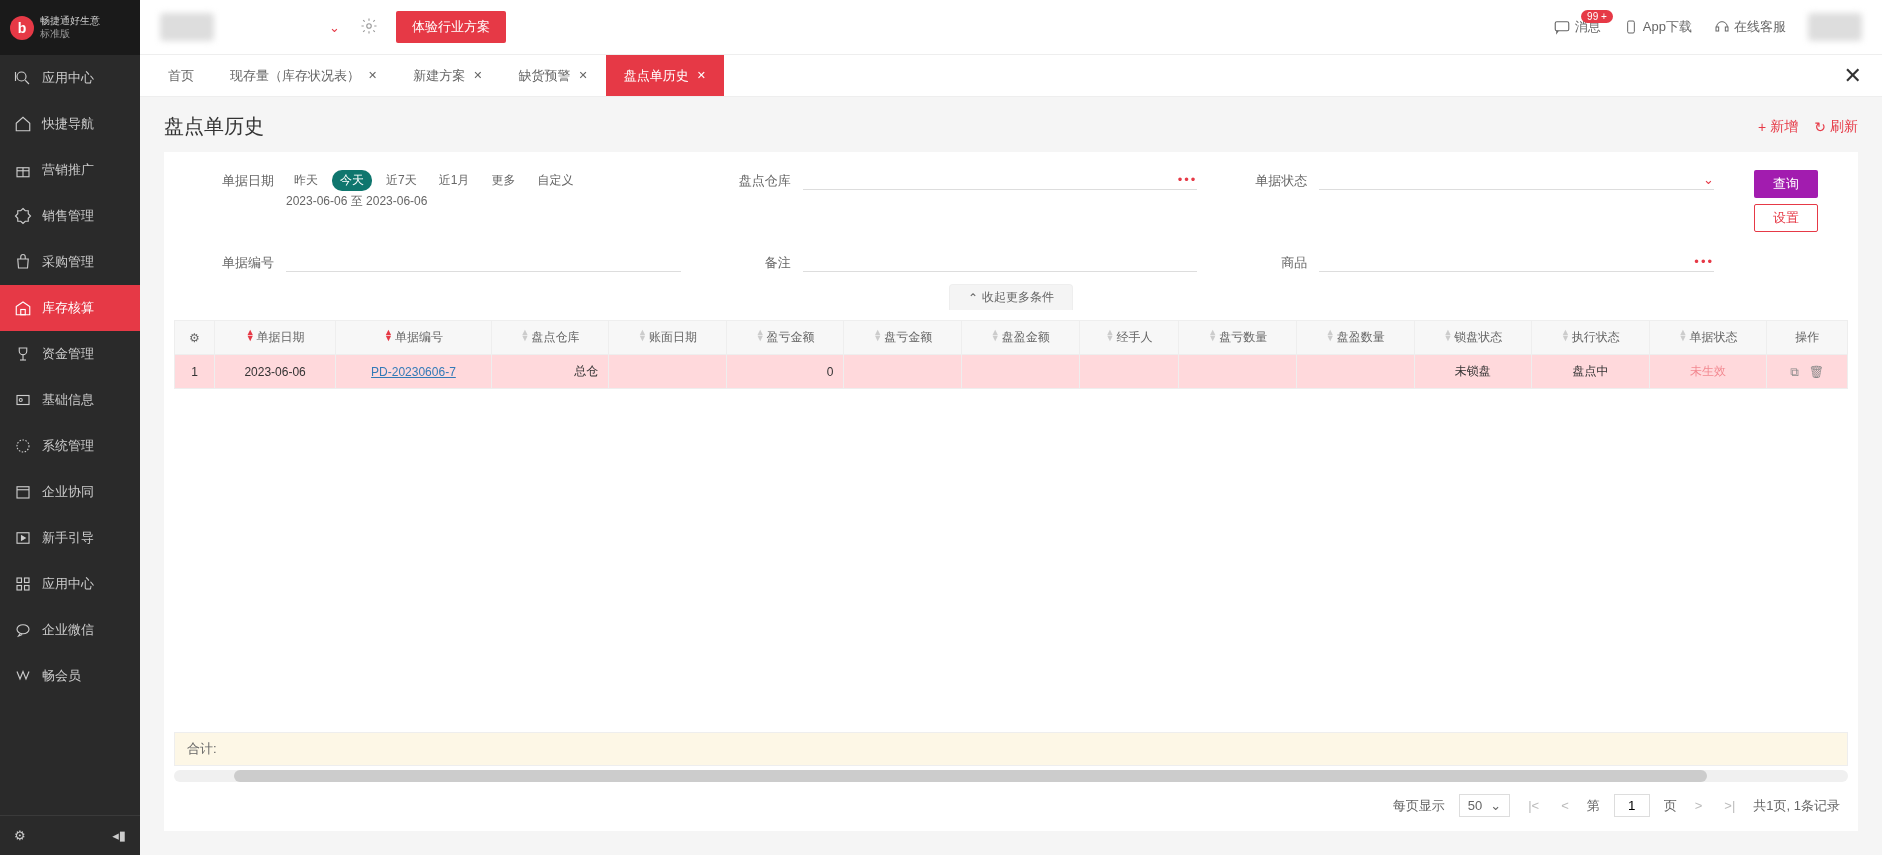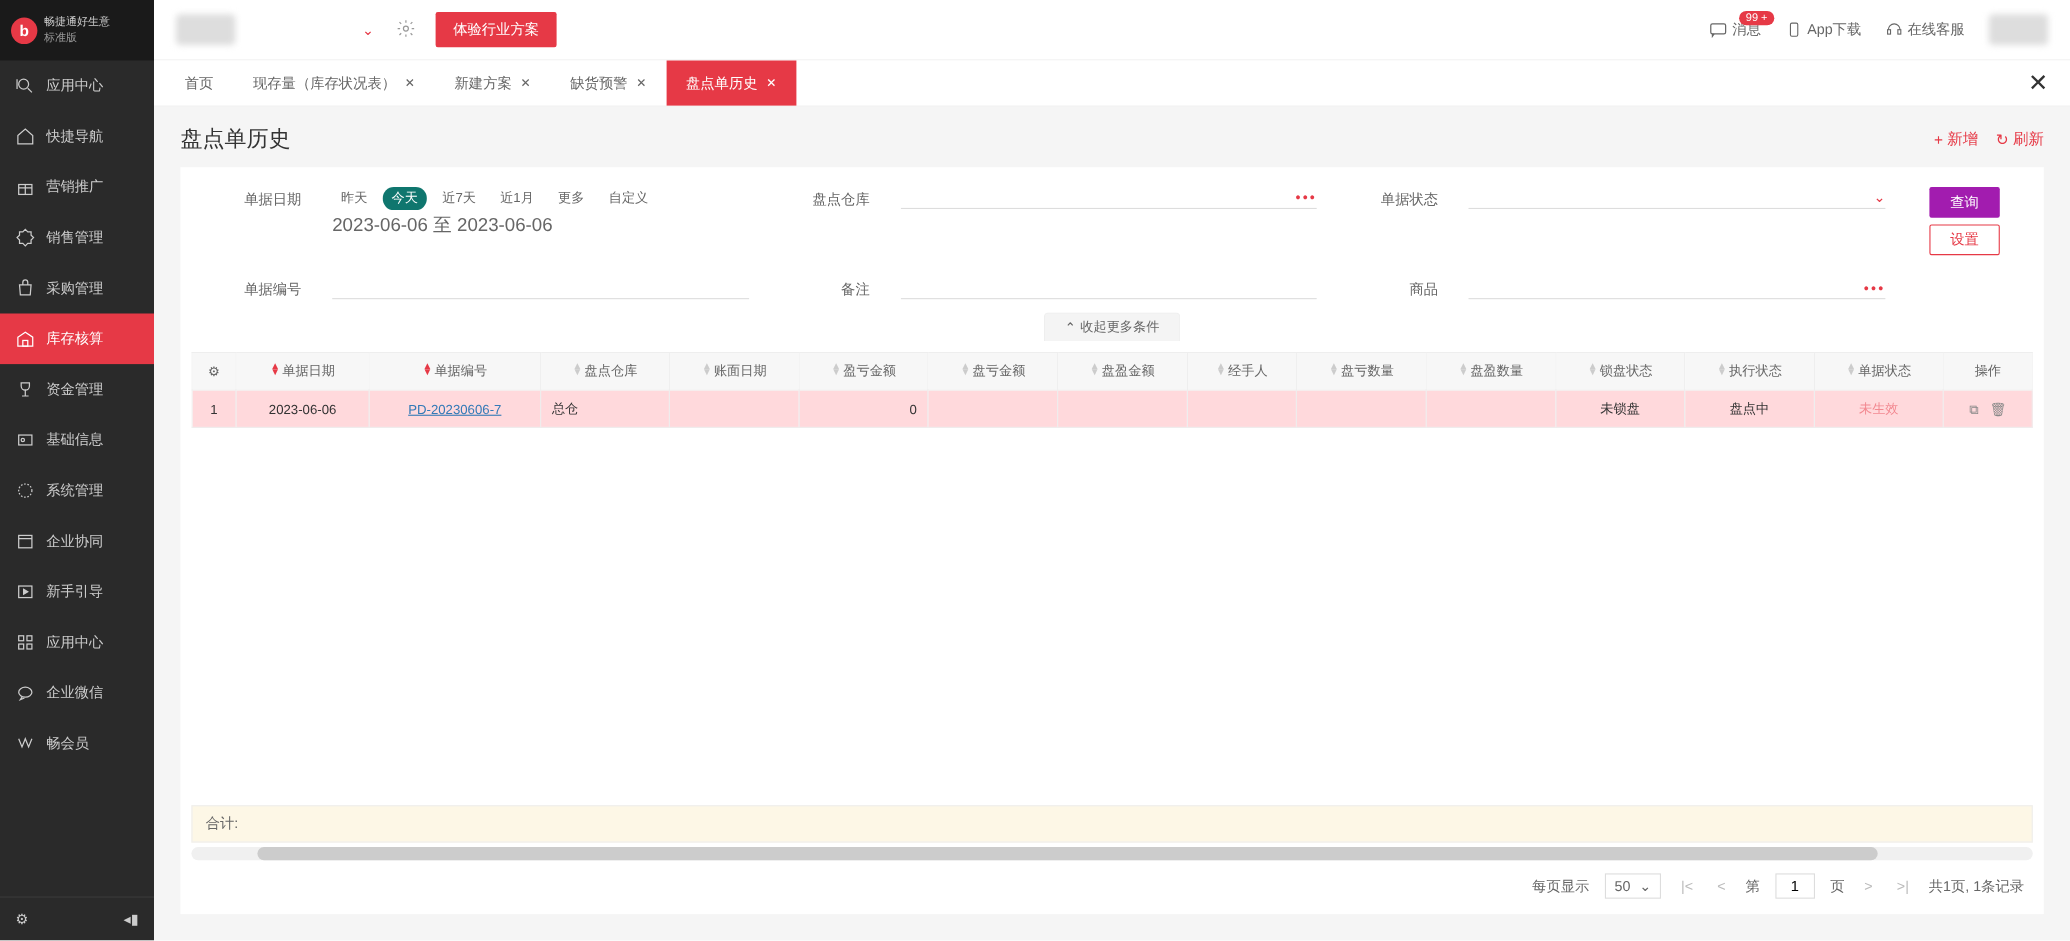--- a/index.html
+++ b/index.html
@@ -47,25 +47,25 @@
 .page-header { display: flex; align-items: center; padding: 16px 24px 12px; }
 .page-title { font-size: 20px; color: #333; font-weight: normal; }
 .page-actions { margin-left: auto; display: flex; gap: 16px; }
 .link-btn { display: flex; align-items: center; gap: 4px; color: #e63946; cursor: pointer; font-size: 14px; }
 
 
 .filter-panel { background: #fff; margin: 0 24px; padding: 18px 40px 0; position: relative; }
 .filter-grid { display: grid; grid-template-columns: 1fr 1fr 1fr auto; gap: 20px 40px; }
 .filter-item { display: flex; align-items: flex-start; }
 .filter-label { width: 70px; text-align: right; color: #666; padding-top: 2px; flex-shrink: 0; }
-.filter-body { flex: 1; margin-left: 28px; }
+.filter-body { flex: 1; margin-left: 12px; }
 .date-chips { display: flex; align-items: center; gap: 6px; flex-wrap: wrap; }
 .chip { padding: 2px 8px; border-radius: 10px; cursor: pointer; color: #666; font-size: 12px; }
 .chip.active { background: #0f766e; color: #fff; }
-.date-range { color: #666; font-size: 17px; margin-top: 2px; }
+.date-range { color: #666; font-size: 12px; margin-top: 2px; }
 .filter-input { border: none; border-bottom: 1px solid #ddd; width: 100%; outline: none; padding: 2px 0; background: transparent; }
 .filter-select { border-bottom: 1px solid #ddd; display: flex; justify-content: flex-end; align-items: center; padding: 2px 0; color: #e63946; cursor: pointer; }
 .filter-select .dots { letter-spacing: 2px; }
 .filter-select.chevron { color: #e63946; }
 .filter-btns { display: flex; flex-direction: column; gap: 6px; }
 .btn-query { background: #a21caf; color: #fff; border: none; padding: 5px 18px; border-radius: 2px; cursor: pointer; font-size: 13px; }
 .btn-set { background: #fff; color: #e63946; border: 1px solid #e63946; padding: 4px 18px; border-radius: 2px; cursor: pointer; font-size: 13px; }
 .collapse-bar { margin-top: 12px; display: flex; justify-content: center; }
 .collapse-toggle { background: #f4f4f4; border: 1px solid #eee; border-bottom: none; padding: 4px 18px; font-size: 12px; color: #666; cursor: pointer; border-radius: 4px 4px 0 0; display: flex; align-items: center; gap: 4px; }
 
@@ -406,21 +406,21 @@
                 <th><span class="sort">▲<br>▼</span><span>执行状态</span></th>
                 <th><span class="sort">▲<br>▼</span><span>单据状态</span></th>
                 <th><span>操作</span></th>
               </tr>
             </thead>
             <tbody>
               <tr class="row">
                 <td>1</td>
                 <td>2023-06-06</td>
                 <td><span class="link-cell">PD-20230606-7</span></td>
-                <td style="text-align:left;">总仓</td>
+                <td style="text-align:right;">总仓</td>
                 <td></td>
                 <td style="text-align:right;">0</td>
                 <td></td>
                 <td></td>
                 <td></td>
                 <td></td>
                 <td></td>
                 <td>未锁盘</td>
                 <td>盘点中</td>
                 <td><span class="status-red">未生效</span></td>

